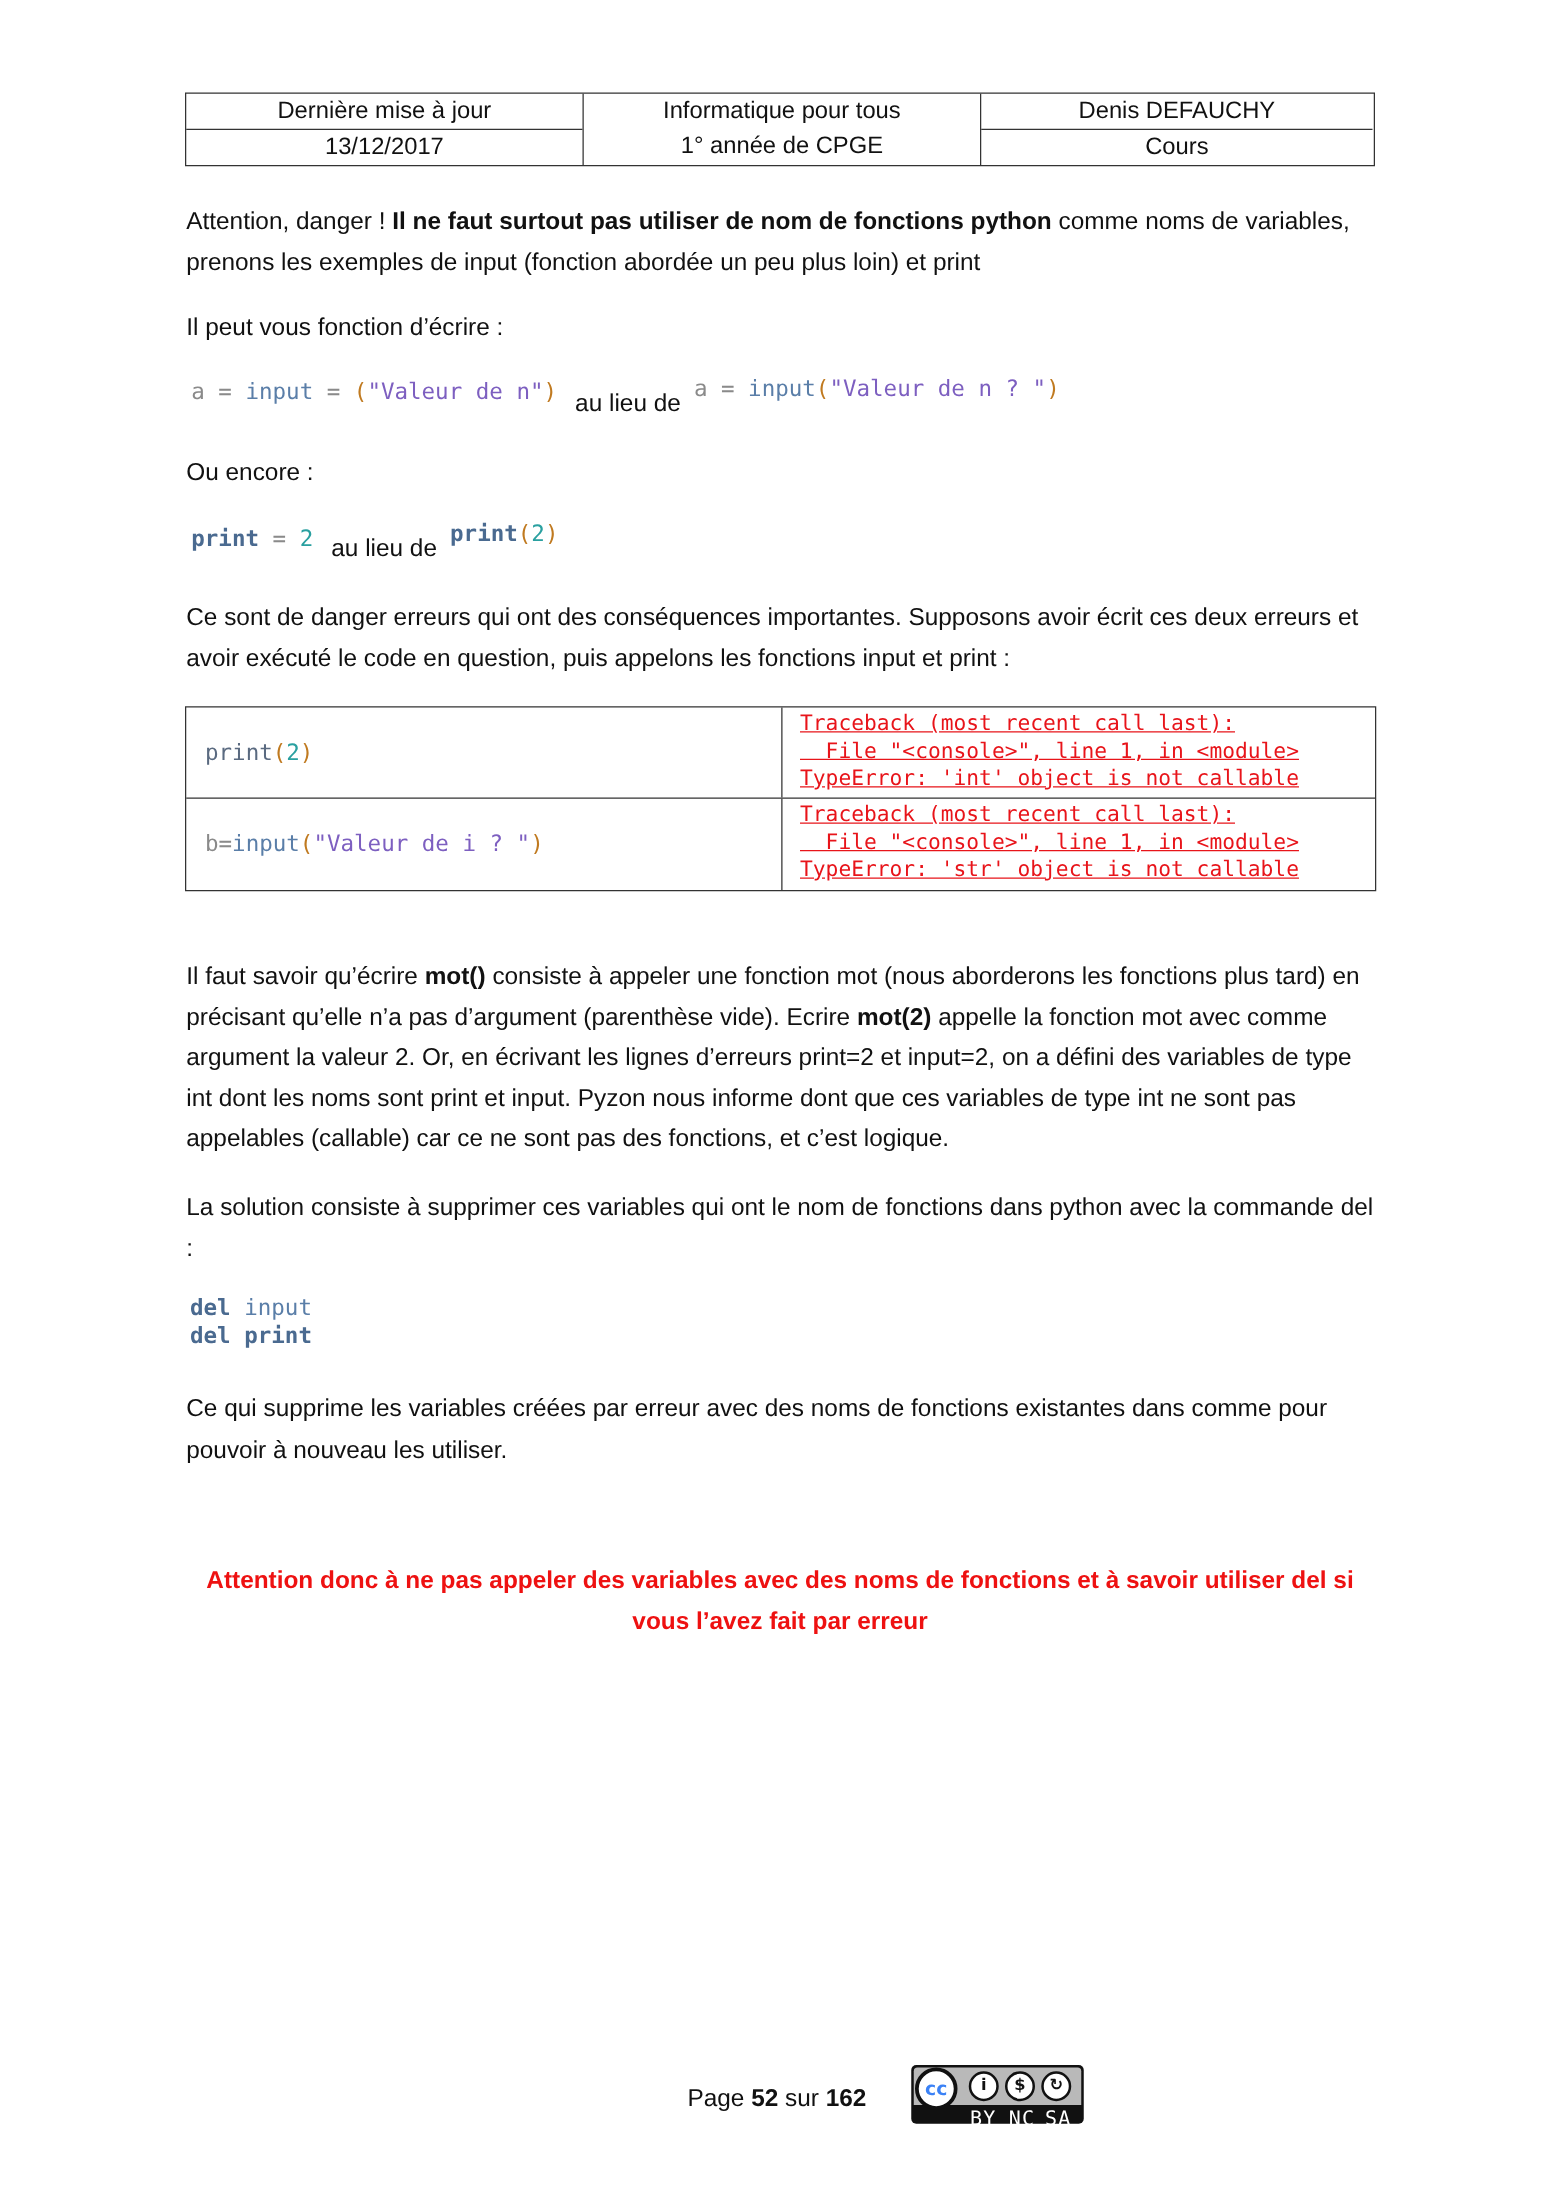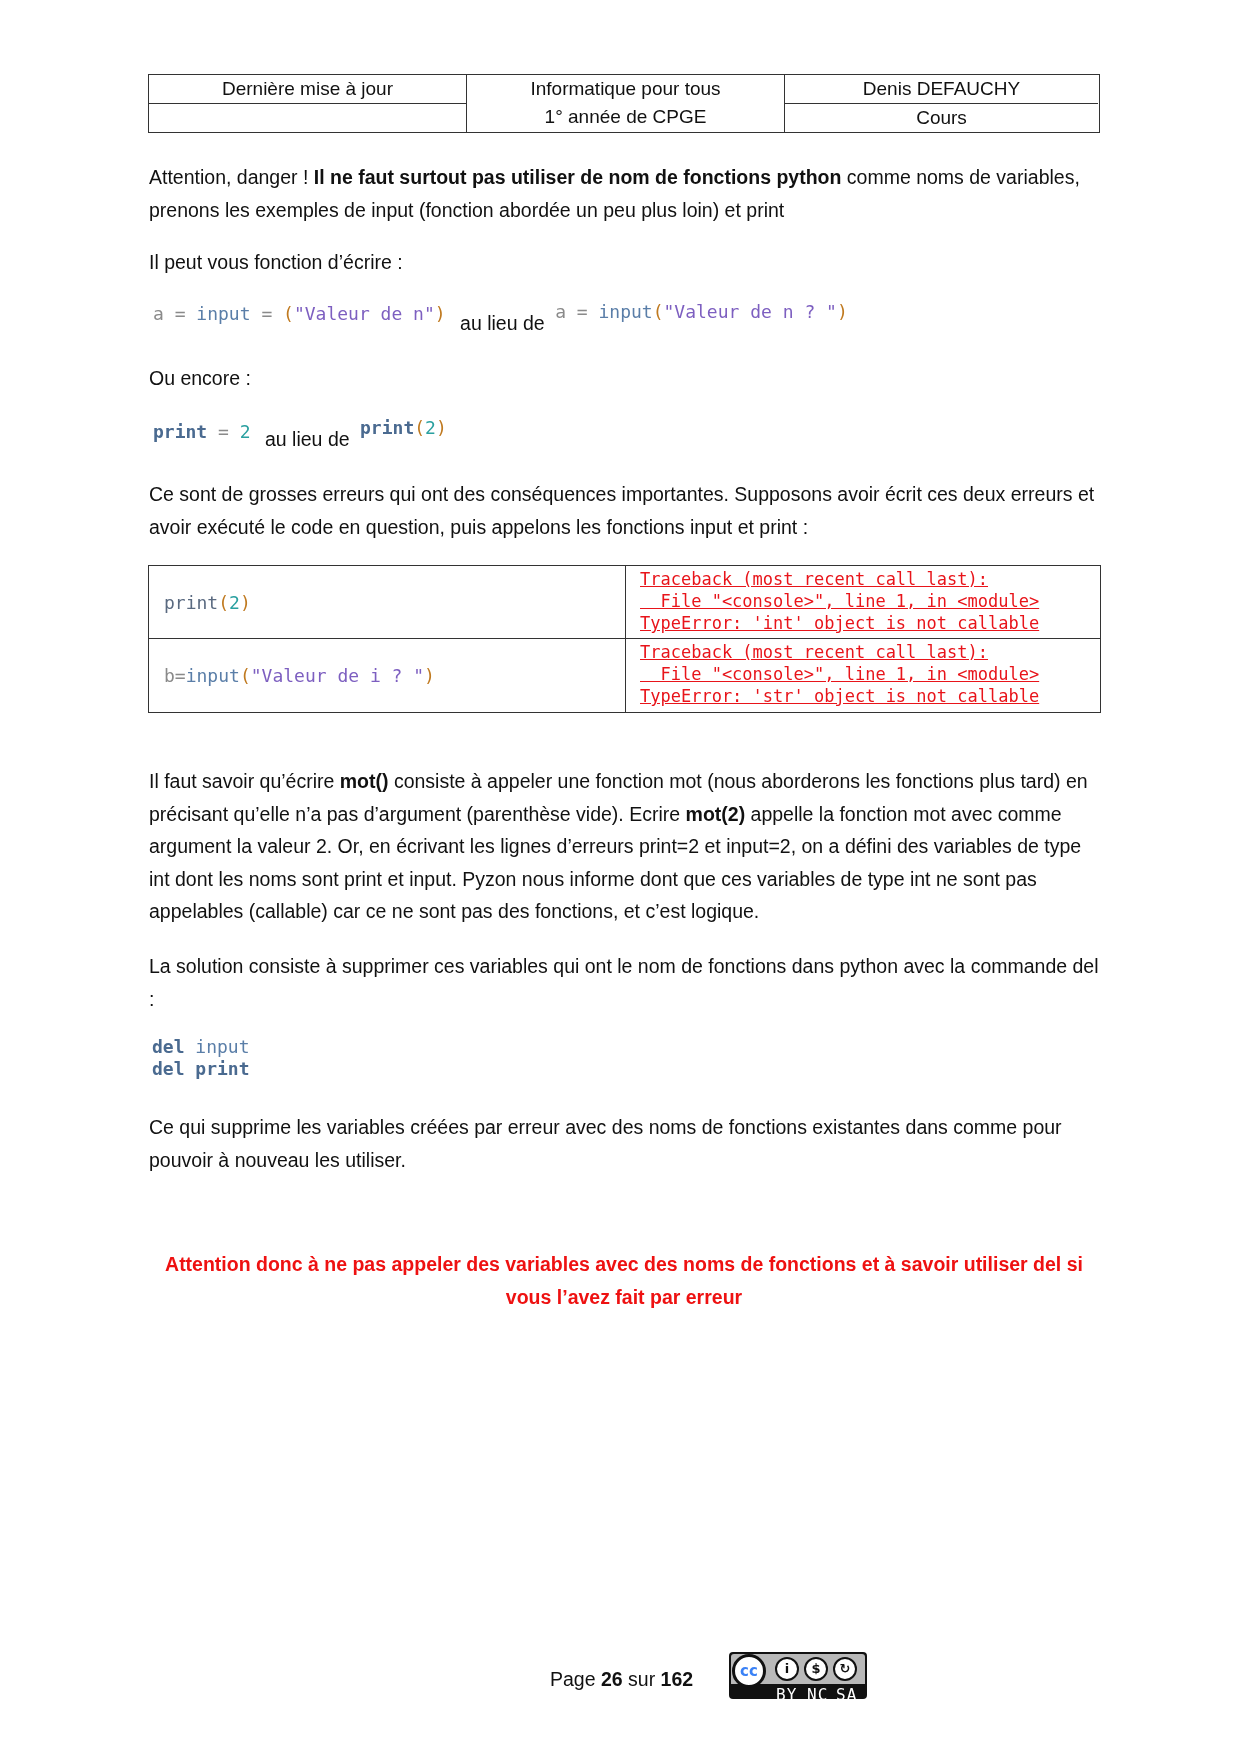--- a/index.html
+++ b/index.html
@@ -59,20 +59,21 @@
       line-height: 19px; text-align: center; color: #111; font-family: "DejaVu Sans", sans-serif; }
     .cc .lbl { position: absolute; top: 33px; font-size: 16px; color: #fff; font-family: "DejaVu Sans Mono", monospace;
       letter-spacing: 1px; }
   </style>
 </head>
 <body>
 
 <div class="hdr">
   <div class="col c1">
     <div class="cell r1">Dernière mise à jour</div>
+    <div class="cell r2">13/12/2017</div>
   </div>
   <div class="col c2">
     <div class="cell r1">Informatique pour tous</div>
     <div class="cell r2">1° année de CPGE</div>
   </div>
   <div class="col c3">
     <div class="cell r1">Denis DEFAUCHY</div>
     <div class="cell r2">Cours</div>
   </div>
 </div>
@@ -90,21 +91,21 @@
 </div>
 
 <div class="para" style="top:362px;">Ou encore :</div>
 
 <div class="abs" style="left:153px; top:420px; white-space:nowrap;">
   <span class="code"><span class="kwb">print</span><span class="op"> = </span><span class="num">2</span></span>
   <span style="font-size:19.5px; position:relative; top:8px; margin:0 6px 0 10px;">au lieu de</span>
   <span class="code" style="position:relative; top:-4px;"><span class="kwb">print</span><span class="par">(</span><span class="num">2</span><span class="par">)</span></span>
 </div>
 
-<div class="para" style="top:478px;">Ce sont de grosses erreurs qui ont des conséquences importantes. Supposons avoir écrit ces deux erreurs et avoir exécuté le code en question, puis appelons les fonctions input et print :</div>
+<div class="para" style="top:478px;">Ce sont de danger erreurs qui ont des conséquences importantes. Supposons avoir écrit ces deux erreurs et avoir exécuté le code en question, puis appelons les fonctions input et print :</div>
 
 <div class="etable">
   <div class="erow r1">
     <div class="ecode code">
       <span class="kwb" style="font-weight:normal;color:#5a6a80;">print</span>
         <span class="par">(</span>
         <span class="num">2</span>
         <span class="par">)</span>
     </div>
     <div class="eerr">
@@ -139,21 +140,21 @@
 <div class="abs code" style="left:152px; top:1036px; line-height:22px;">
   <div><span class="kwb">del</span> <span class="kw">input</span></div>
   <div><span class="kwb">del</span> <span class="kwb">print</span></div>
 </div>
 
 <div class="para" style="top:1111px;">Ce qui supprime les variables créées par erreur avec des noms de fonctions existantes dans comme pour pouvoir à nouveau les utiliser.</div>
 
 <div class="warn" style="top:1248px;">Attention donc à ne pas appeler des variables avec des noms de fonctions et à savoir utiliser del si vous l’avez fait par erreur</div>
 
 <div class="footer">
-  <span>Page </span><b>26</b><span> sur </span><b>162</b>
+  <span>Page </span><b>52</b><span> sur </span><b>162</b>
 </div>
 <div class="cc">
   <div class="inner"></div>
   <div class="ccc">cc</div>
   <div class="ic" style="left:46px;">i</div>
   <div class="ic" style="left:75px;">$</div>
   <div class="ic" style="left:104px;">↻</div>
   <span class="lbl" style="left:47px;">BY</span>
   <span class="lbl" style="left:78px;">NC</span>
   <span class="lbl" style="left:107px;">SA</span>

